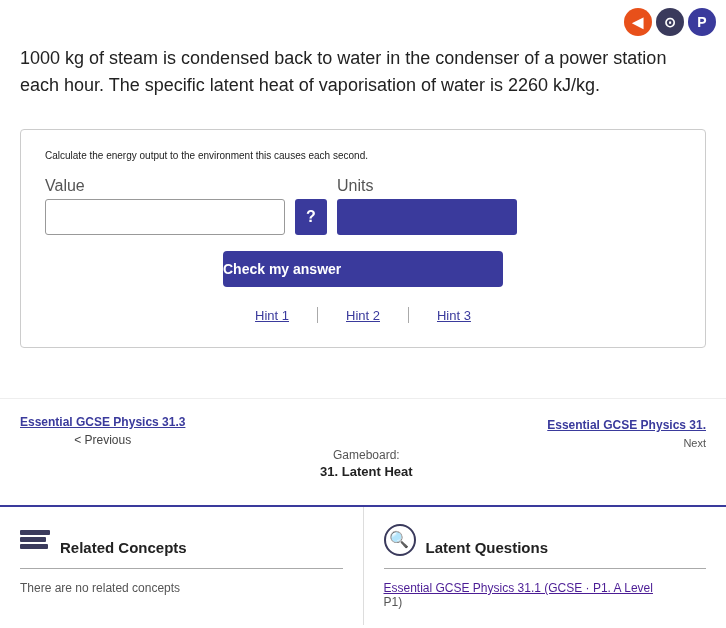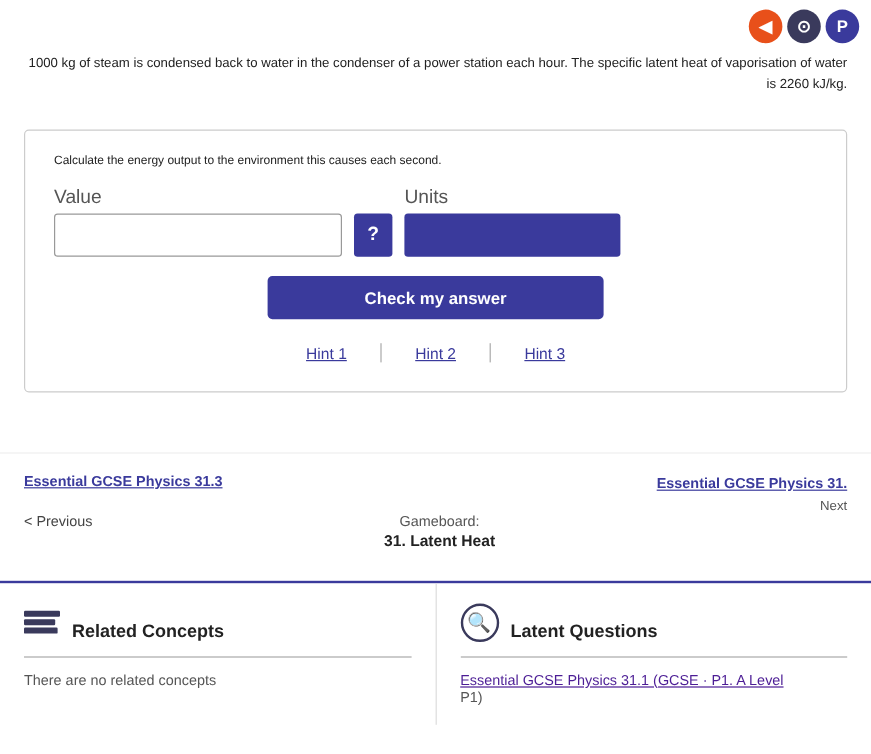--- a/index.html
+++ b/index.html
@@ -36,25 +36,24 @@
     .toolbar-btn.orange { background: #e8501a; color: #fff; }
     .toolbar-btn.dark { background: #3a3a5c; color: #fff; }
     .toolbar-btn.blue { background: #3a3a9c; color: #fff; }
 
     
     .main-content {
       padding: 45px 20px 20px 20px;
     }
 
     .question-text {
-      font-size: 11px;
+      font-size: 18px;
       color: #222;
       line-height: 1.5;
       margin-bottom: 30px;
-      text-align: right;
     }
 
     
     .question-card {
       border: 1px solid #ccc;
       border-radius: 4px;
       padding: 20px 24px 24px 24px;
       margin-bottom: 20px;
     }
 
@@ -120,21 +119,21 @@
       width: 280px;
       margin: 0 auto 20px auto;
       padding: 10px 0;
       background: #3a3a9c;
       color: #fff;
       font-size: 14px;
       font-weight: bold;
       border: none;
       border-radius: 4px;
       cursor: pointer;
-      text-align: center;
+      text-align: left;
     }
 
     .hints-row {
       display: flex;
       justify-content: center;
       align-items: center;
       gap: 10px;
     }
 
     .hint-link {
@@ -157,21 +156,22 @@
       justify-content: space-between;
       align-items: flex-start;
       padding: 16px 20px;
       border-top: 1px solid #eee;
       margin-top: 10px;
     }
 
     .nav-left {
       display: flex;
       flex-direction: column;
-      gap: 19px;
+      gap: 4px;
+      text-align: center;
     }
 
     .nav-link {
       color: #3a3a9c;
       text-decoration: underline;
       font-size: 12px;
       font-weight: bold;
       cursor: pointer;
     }
 

